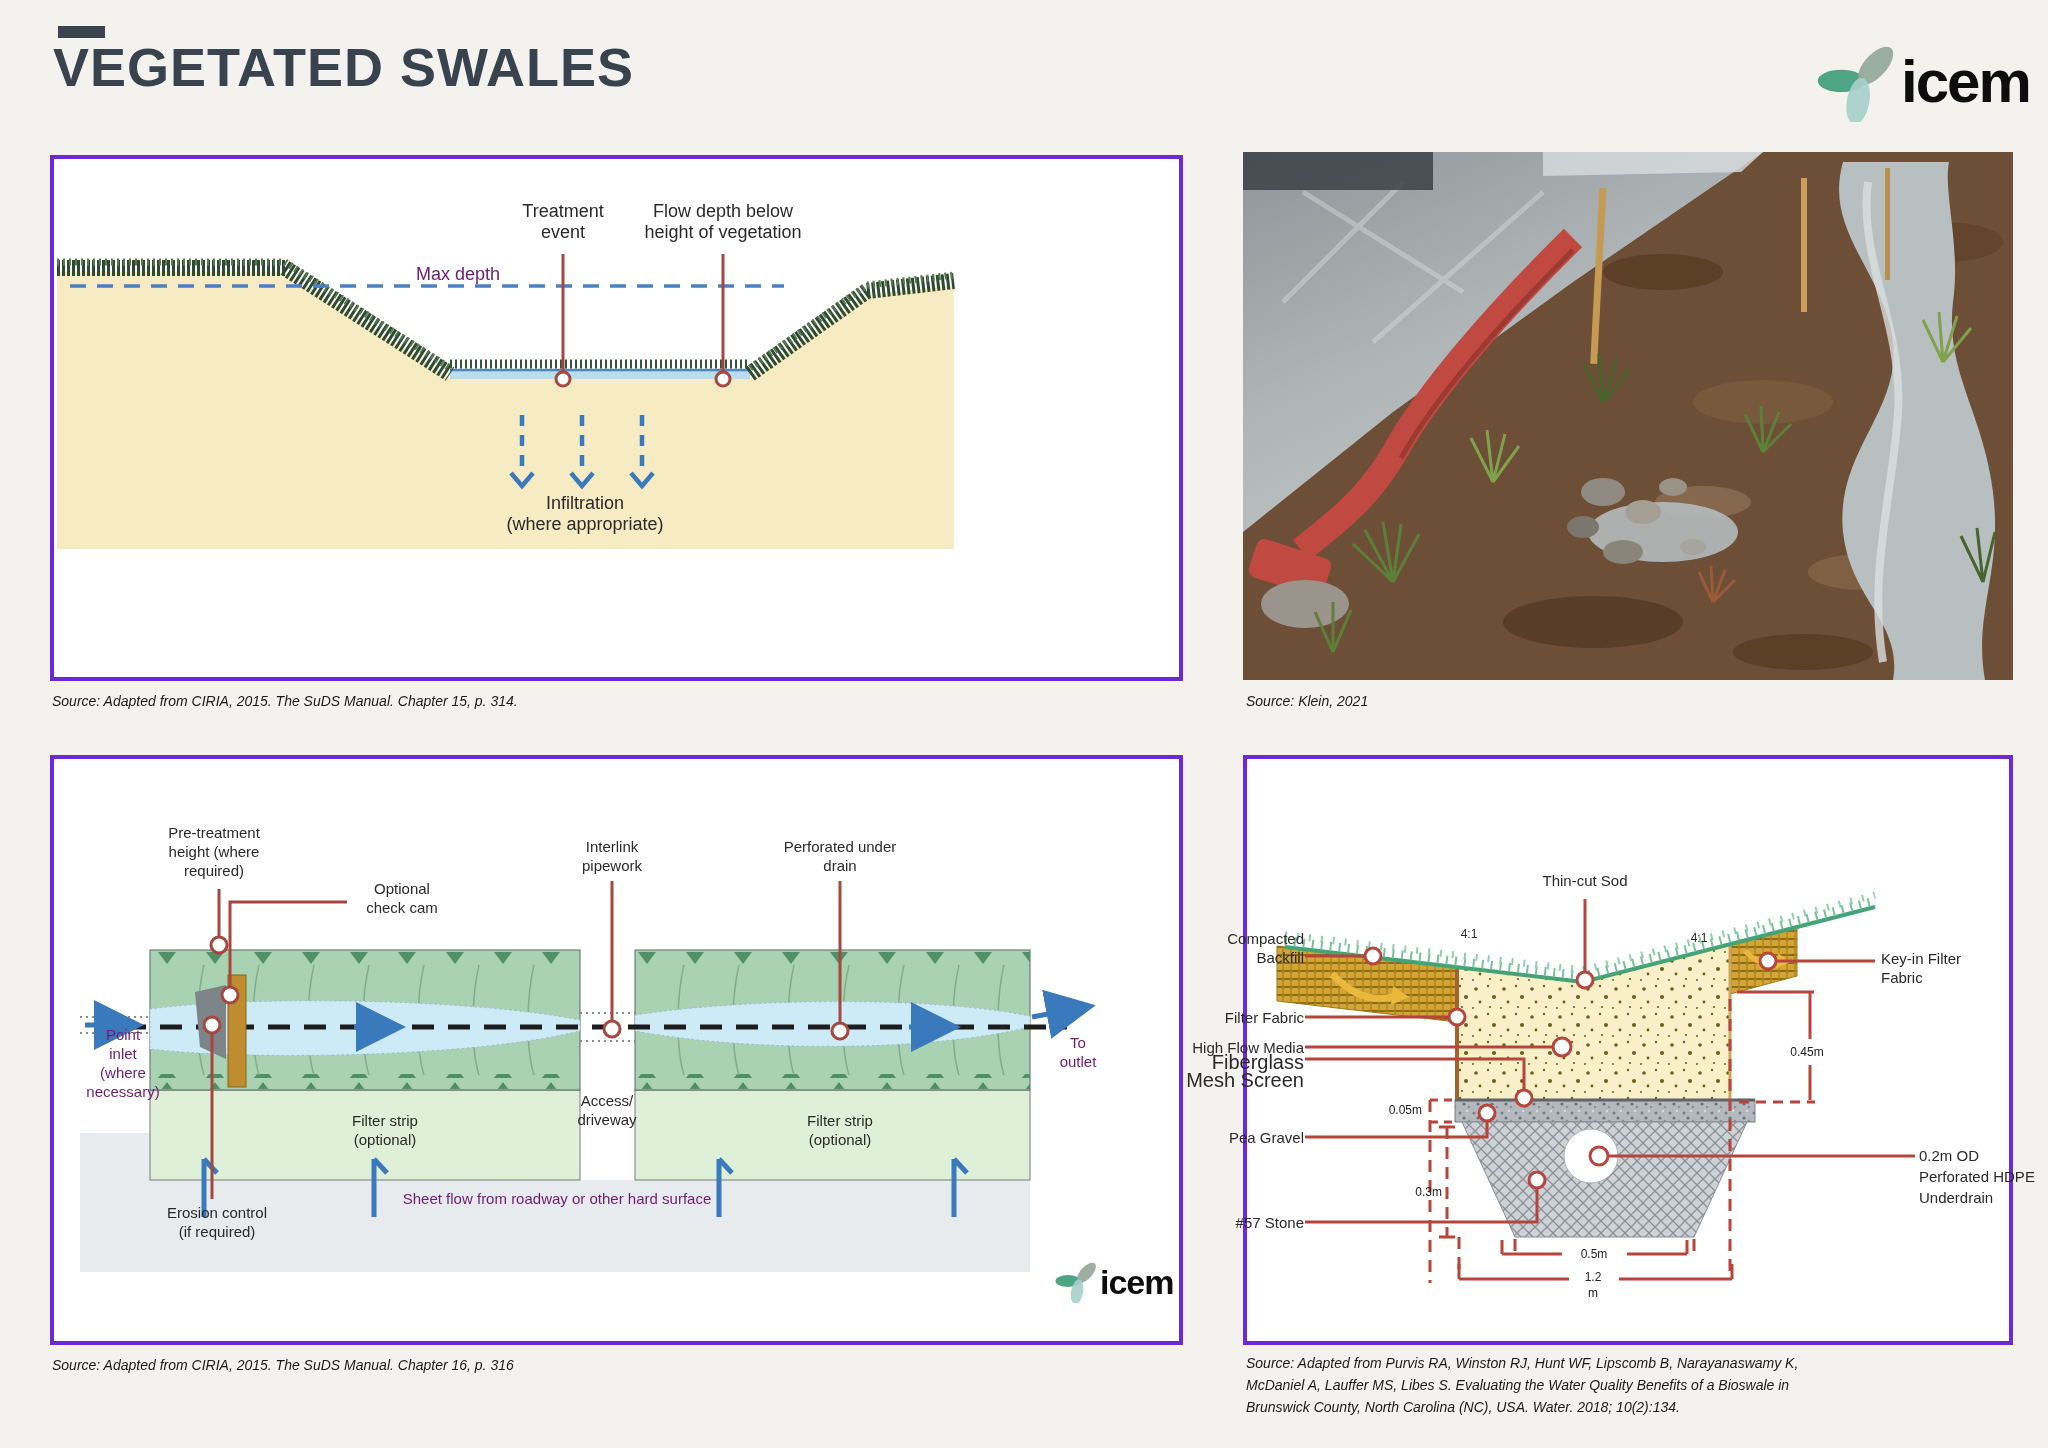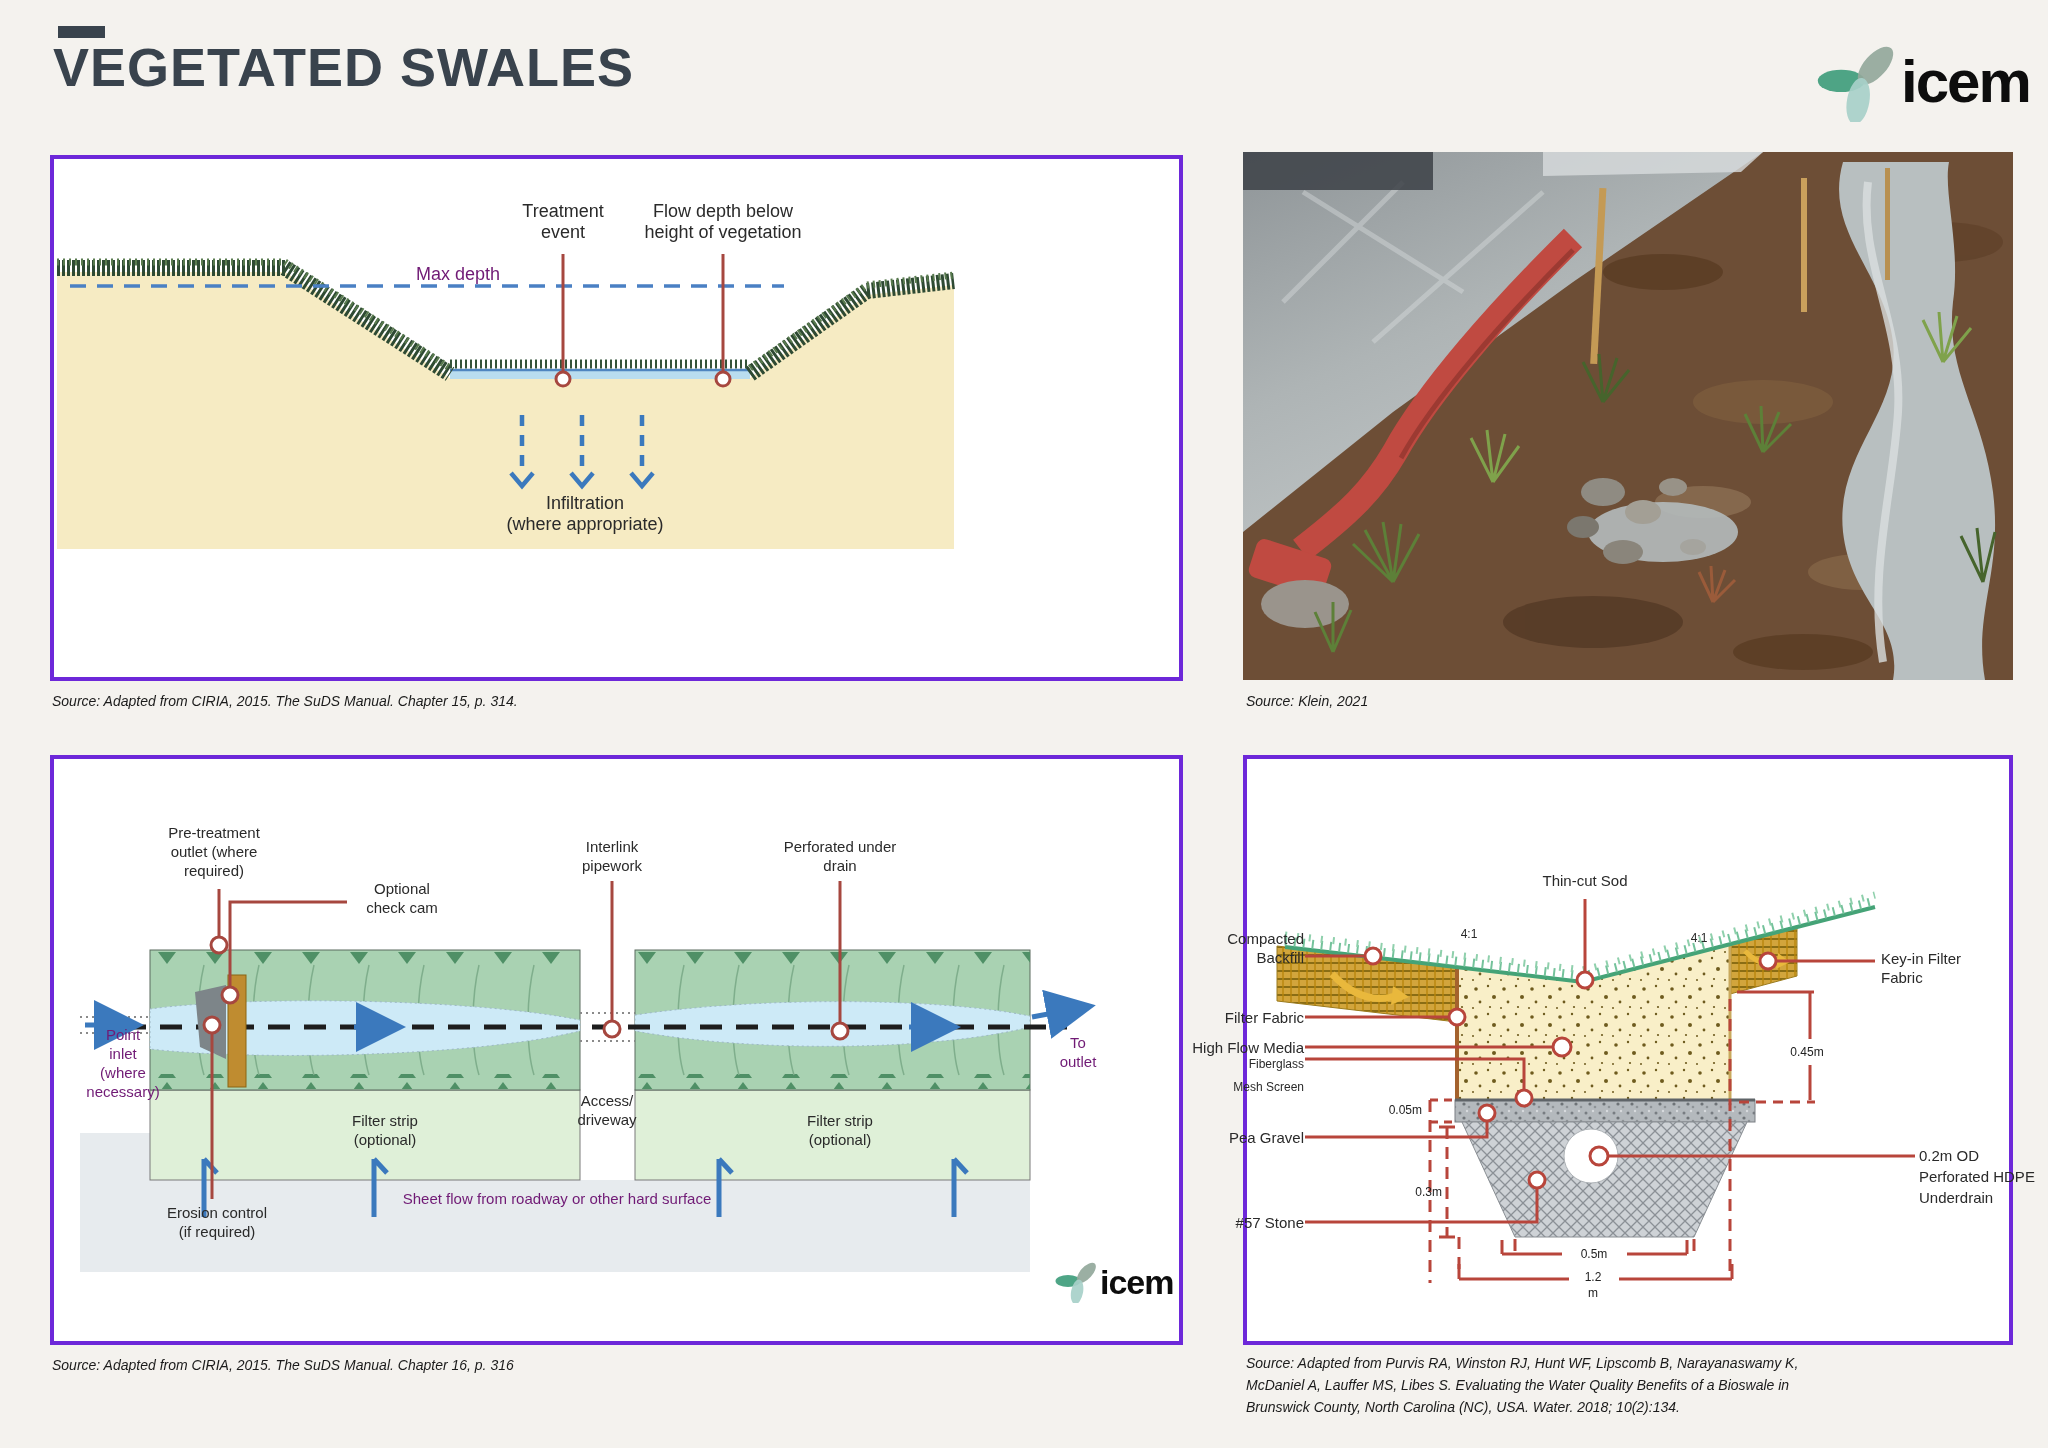--- a/index.html
+++ b/index.html
@@ -274,21 +274,21 @@
       </g>
       <g fill="#fff" stroke="#a6473f" stroke-width="3">
         <circle cx="165" cy="186" r="8"></circle>
         <circle cx="176" cy="236" r="8"></circle>
         <circle cx="558" cy="270" r="8"></circle>
         <circle cx="786" cy="272" r="8"></circle>
         <circle cx="158" cy="266" r="8"></circle>
       </g>
     </svg>
     <div class="lbl" style="left:160px; top:64px; width:160px;">Pre-treatment
-outlet (where
+height (where
 required)</div>
     <div class="lbl" style="left:348px; top:120px;">Optional
 check cam</div>
     <div class="lbl" style="left:558px; top:78px;">Interlink
 pipework</div>
     <div class="lbl" style="left:786px; top:78px;">Perforated under
 drain</div>
     <div class="lbl blue" style="left:69px; top:266px;">Point
 inlet
 (where
@@ -420,21 +420,21 @@
         <circle cx="290" cy="421" r="8"></circle>
         <circle cx="521" cy="202" r="8"></circle>
         <circle cx="352" cy="397" r="9"></circle>
       </g>
     </svg>
     <div class="lbl" style="left:338px; top:112px;">Thin-cut Sod</div>
     <div class="lbl ralign" style="right:705px; top:170px; width:130px;">Compacted
 Backfill</div>
     <div class="lbl ralign" style="right:705px; top:249px; width:130px;">Filter Fabric</div>
     <div class="lbl ralign" style="right:705px; top:279px; width:150px;">High Flow Media</div>
-    <div class="lbl ralign" style="right:705px; top:294px; width:130px; line-height:23px; font-size:12px;">Fiberglass
+    <div class="lbl ralign" style="right:705px; top:294px; width:130px; line-height:18px; font-size:20px;">Fiberglass
 Mesh Screen</div>
     <div class="lbl ralign" style="right:705px; top:369px; width:130px;">Pea Gravel</div>
     <div class="lbl ralign" style="right:705px; top:454px; width:130px;">#57 Stone</div>
     <div class="lbl lalign" style="left:634px; top:190px; width:120px;">Key-in Filter
 Fabric</div>
     <div class="lbl lalign" style="left:672px; top:386px; width:150px; line-height:21px;">0.2m OD
 Perforated HDPE
 Underdrain</div>
     <div class="lbl small" style="left:222px; top:166px;">4:1</div>
     <div class="lbl small" style="left:452px; top:170px;">4:1</div>

